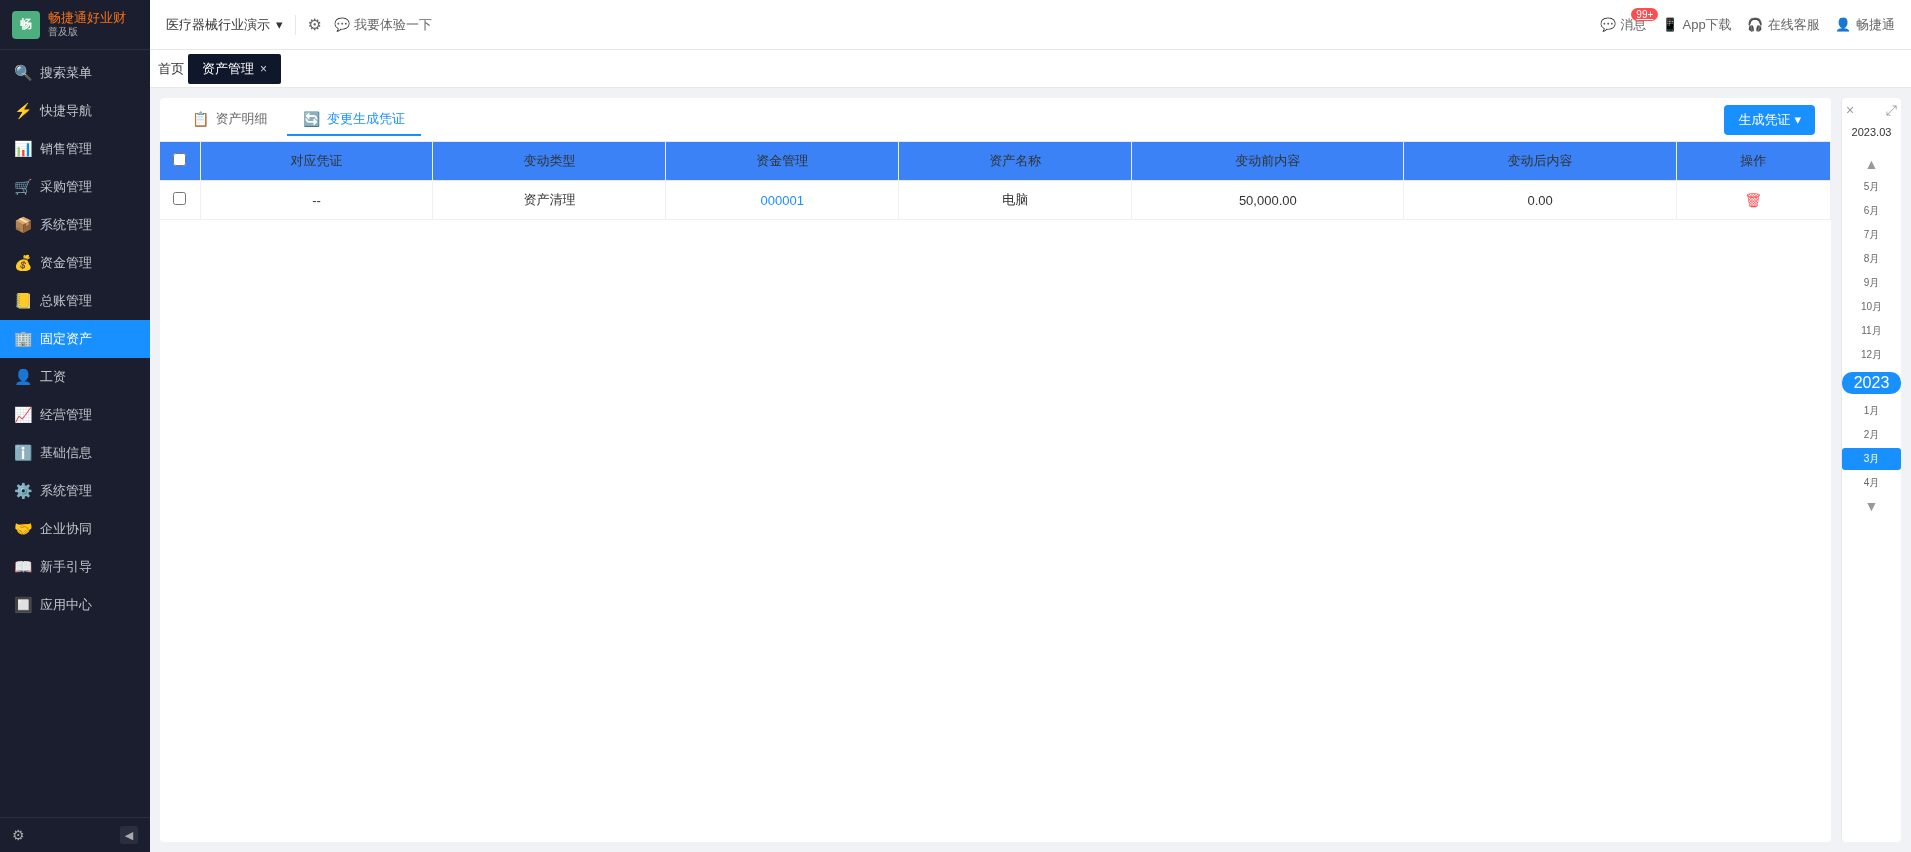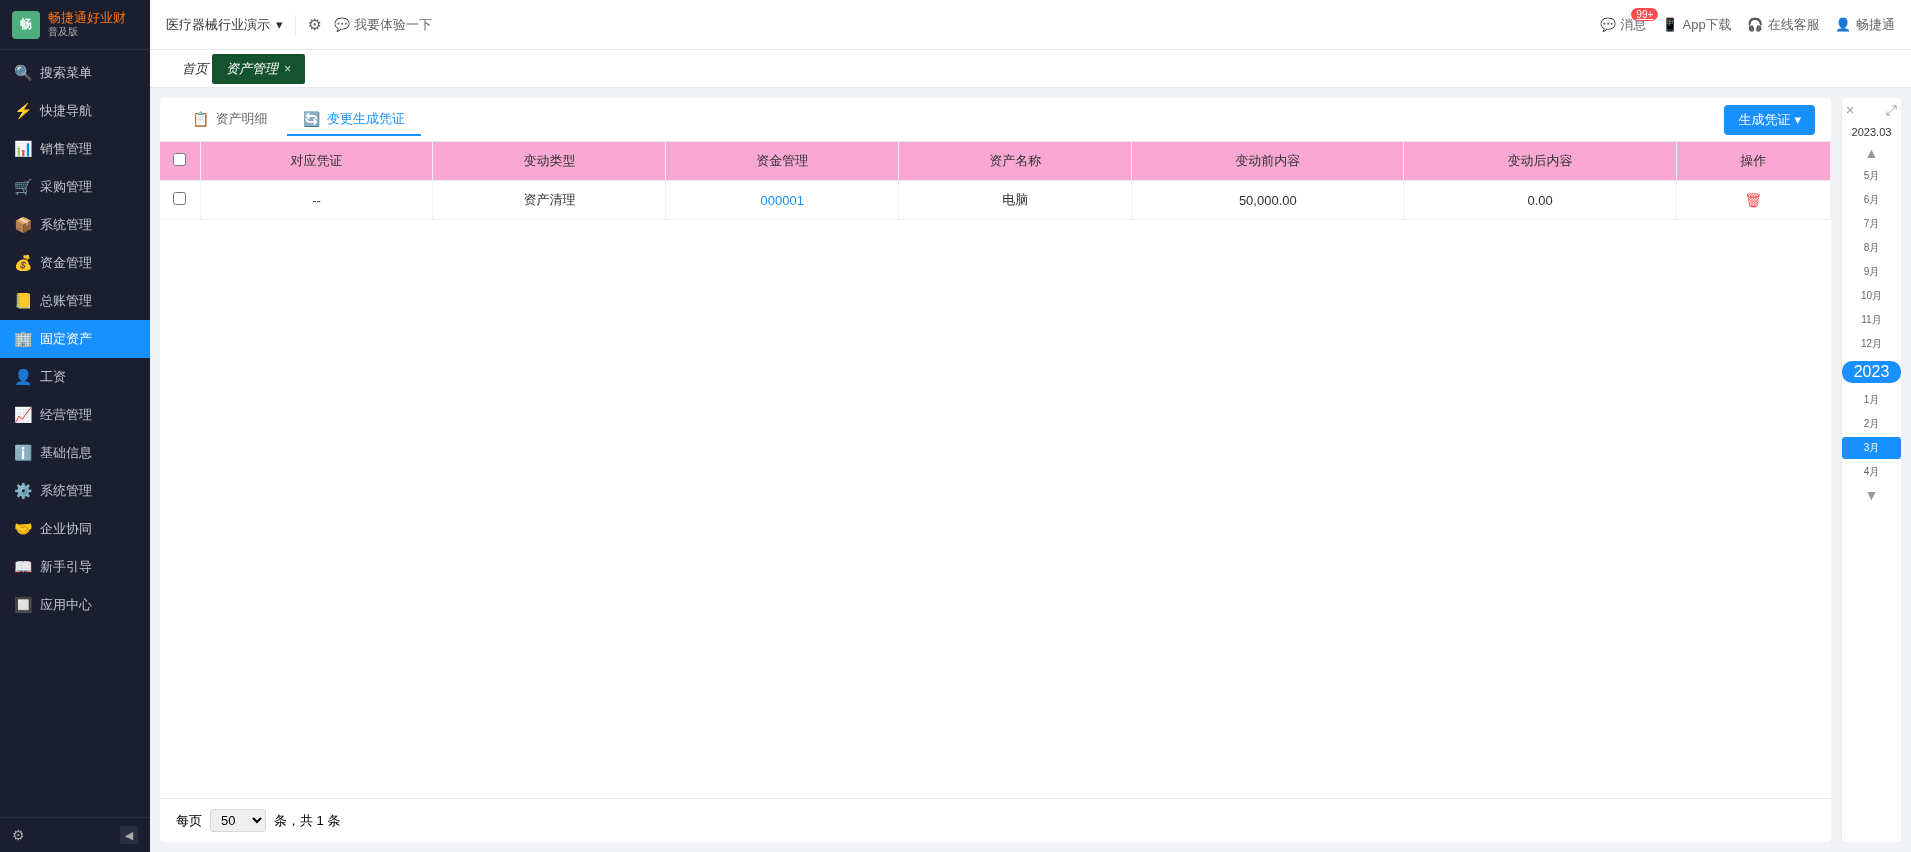--- a/index.html
+++ b/index.html
@@ -108,36 +108,35 @@
       display: flex; align-items: center; gap: 4px;
       color: #666; font-size: 13px; cursor: pointer;
     }
 
     
     .tab-bar {
       background: #fff;
       height: 38px;
       display: flex;
       align-items: center;
-      padding: 0 32px;
+      padding: 0 8px;
       border-bottom: 1px solid #e8e8e8;
       gap: 4px;
       flex-shrink: 0;
-      font-style: italic;
     }
     .tab-item {
       padding: 6px 14px;
       border-radius: 2px;
       cursor: pointer;
       font-size: 13px;
       color: #333;
       display: flex; align-items: center; gap: 6px;
     }
     .tab-item.active {
-      background: #14532d; color: #fff;
+      background: #0f172a; color: #fff;
     }
     .tab-close { font-size: 12px; color: rgba(255,255,255,0.8); cursor: pointer; }
     .tab-home { color: #333; font-size: 13px; cursor: pointer; }
 
     
     .content-area {
       flex: 1;
       display: flex;
       overflow: hidden;
     }
@@ -194,21 +193,21 @@
     .table-container {
       flex: 1;
       overflow: auto;
     }
     table {
       width: 100%;
       border-collapse: collapse;
       font-size: 13px;
     }
     thead tr {
-      background: #f9a8d4;
+      background: #3b82f6;
       border-bottom: 1px solid #e8e8e8;
     }
     th {
       padding: 10px 12px;
       text-align: center;
       color: #333;
       font-weight: 500;
       border-right: 1px solid #f0f0f0;
       white-space: nowrap;
     }
@@ -261,21 +260,21 @@
       background: none; border: none; cursor: pointer;
       font-size: 14px; color: #999;
     }
     .cal-expand-btn {
       position: absolute; top: 4px; right: 4px;
       background: none; border: none; cursor: pointer;
       font-size: 14px; color: #999;
     }
     .cal-header {
       font-size: 11px; color: #333; font-weight: 500;
-      margin-top: 24px; margin-bottom: 5px;
+      margin-top: 24px; margin-bottom: 16px;
     }
     .cal-months {
       display: flex; flex-direction: column; align-items: center;
       gap: 2px; width: 100%; overflow-y: auto; flex: 1;
     }
     .cal-month {
       font-size: 10px; color: #666; padding: 4px 8px;
       cursor: pointer; width: 100%; text-align: center;
       border-radius: 2px;
     }
@@ -461,25 +460,20 @@
     <td>50,000.00</td>
     <td>0.00</td>
     <td>
       <button class="delete-btn">🗑</button>
     </td>
   </tr>
             </tbody>
         </table>
       </div>
 
-      <div class="pagination">
-        <span>每页</span>
-        <select class="per-page-select" id="per-page-select"><option value="10">10</option><option value="20">20</option><option value="50" selected="">50</option><option value="100">100</option></select>
-        <span>条，共 1 条</span>
-      </div>
     </div>
 
     <div class="calendar-panel">
       <button class="cal-close-btn">×</button>
       <button class="cal-expand-btn">⤢</button>
       <div class="cal-header">2023.03</div>
       <div class="cal-months" id="cal-months">
           <button class="cal-nav-btn">▲</button>
           <div class="cal-month">5月</div>
           <div class="cal-month">6月</div>

